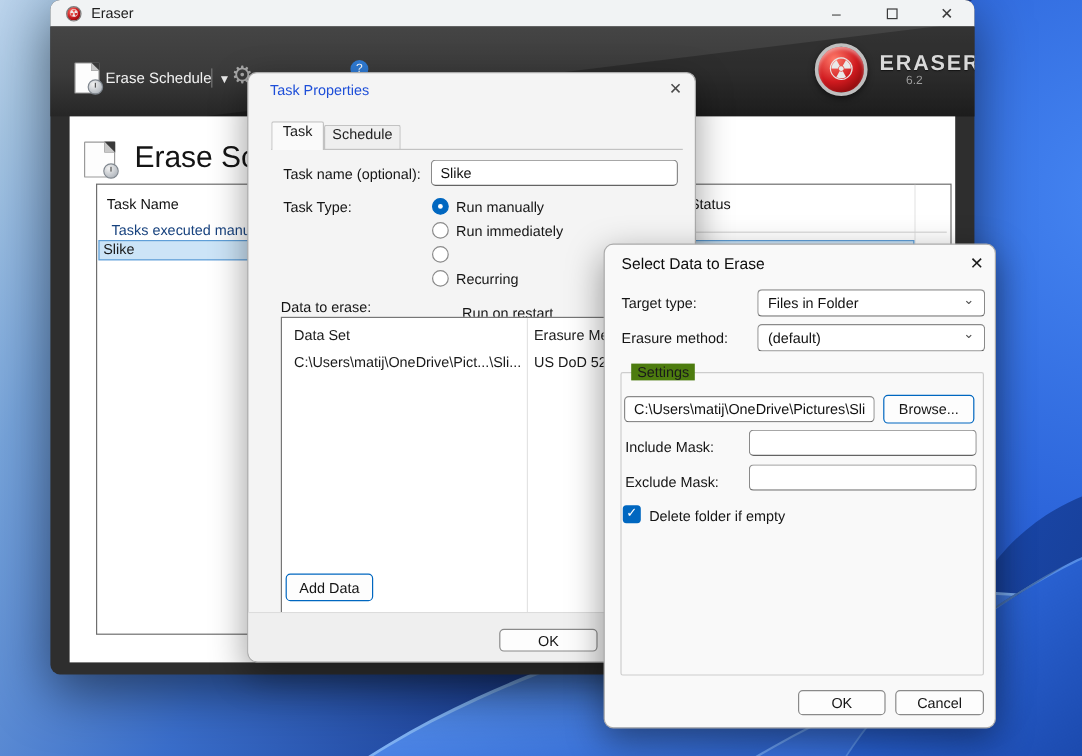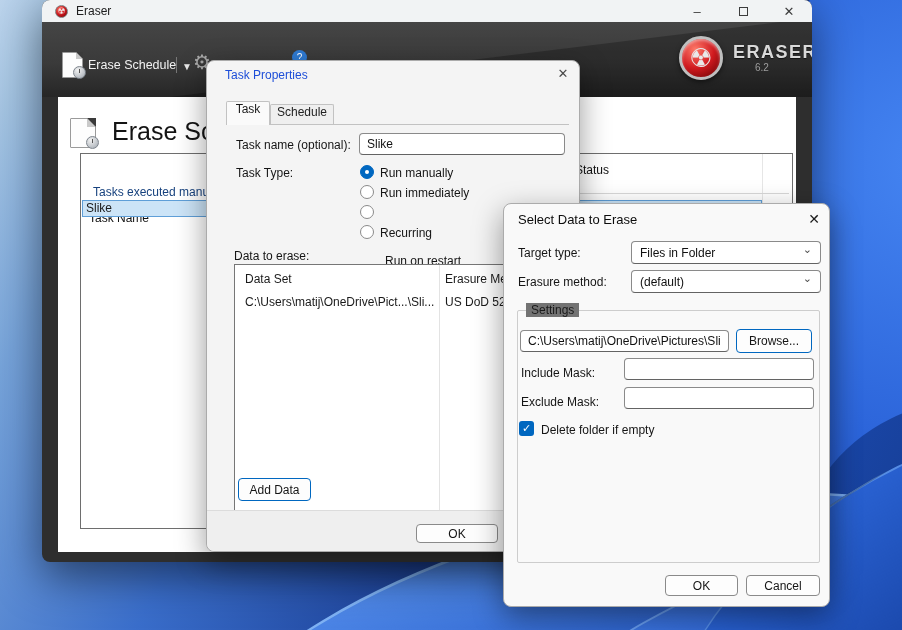--- a/index.html
+++ b/index.html
@@ -112,21 +112,21 @@
   .erase-list .cell { position:absolute; top:30px; white-space:nowrap; }
   .tp-footer { position:absolute; left:0; bottom:0; width:100%; height:41px; background:#efefef;
     border-top:1px solid #dcdcdc; border-radius:0 0 8px 8px; }
 
   
   .select-dialog { left:503px; top:203px; width:327px; height:404px; background:#f9f9f9; z-index:20; }
   .select-dialog .dlg-title { left:14px; top:8px; font-size:13px; color:#0c0c0c; }
   .select-dialog .dlg-close { left:302px; top:7px; font-size:14px; color:#1a1a1a; }
   .groupbox { position:absolute; left:13px; top:106px; width:303px; height:253px;
     border:1px solid #cdcdcd; border-radius:2px; }
-  .groupbox-label { position:absolute; left:22px; top:99px; background:#737373; padding:0 5px; font-size:12px; }
+  .groupbox-label { position:absolute; left:22px; top:99px; background:#4d7c0f; padding:0 5px; font-size:12px; }
 </style>
 </head>
 <body>
 
 <div class="wallpaper">
   <div class="bloom-circle"></div>
   <div class="petal p4"></div>
   <div class="petal p1"></div>
   <div class="petal p2"></div>
   <div class="petal p3"></div>
@@ -168,21 +168,21 @@
   </div>
 
   <div class="panel">
     <div class="doc-icon panel-heading-icon">
       <div class="fold"></div>
         <div class="clock"></div>
     </div>
     <div class="panel-heading">Erase Schedule</div>
 
     <div class="task-table">
-      <div class="col-header" style="left:8px;margin-top:48px;">Task Name</div>
+      <div class="col-header" style="left:8px;">Task Name</div>
       <div class="col-header" style="left:494px;">Status</div>
       <div class="col-divider" style="left:681px;"></div>
       <div class="group-row-label">Tasks executed manually</div>
       <div class="group-row-rule"></div>
       <div class="selected-row">Slike</div>
     </div>
   </div>
 </div>
 
 <div class="dialog task-dialog">

